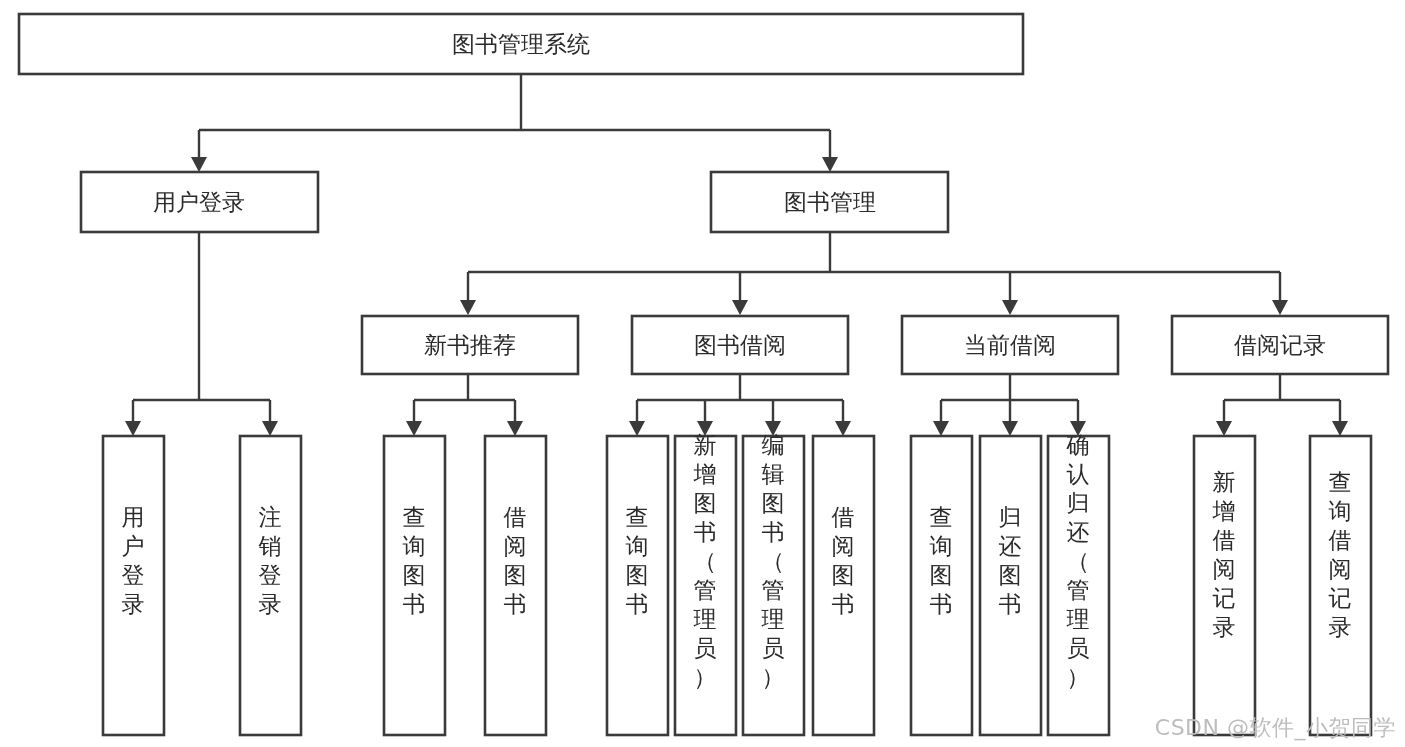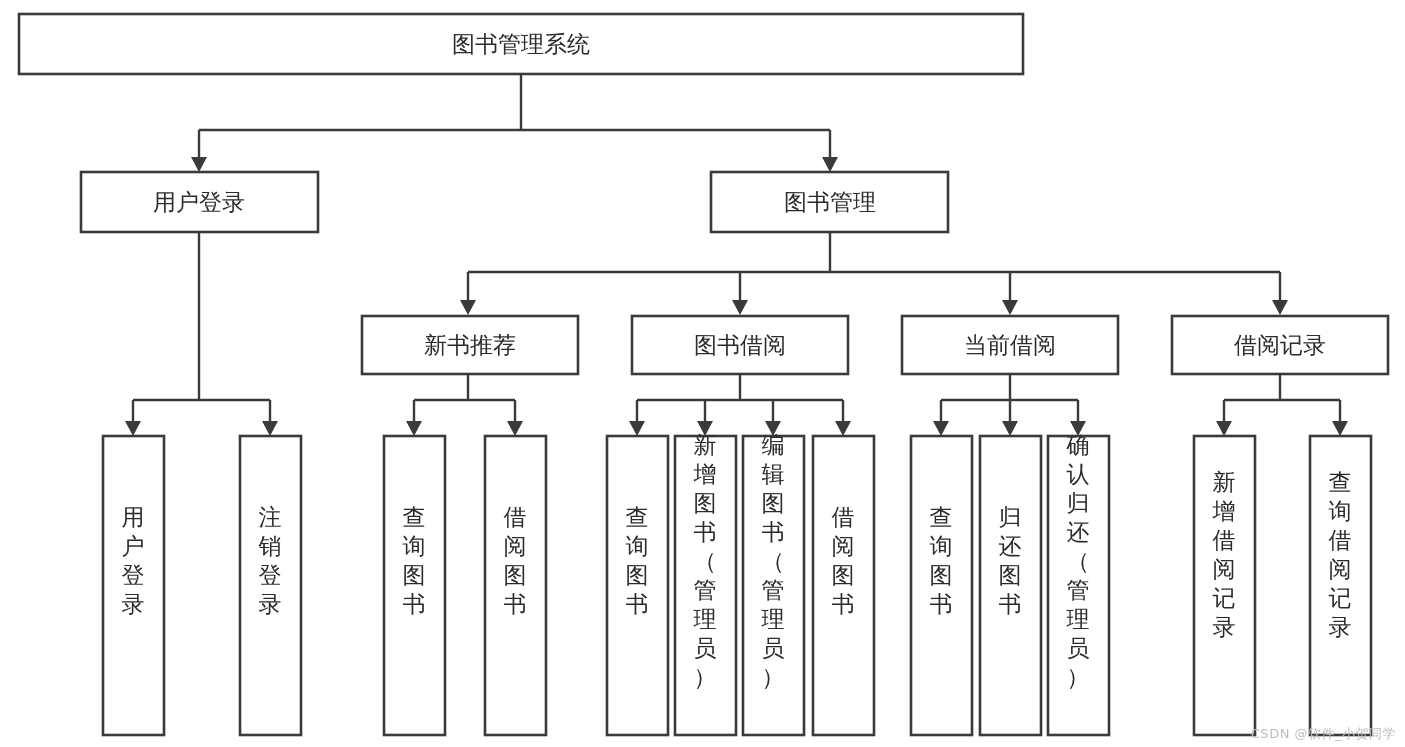--- a/index.html
+++ b/index.html
@@ -53,21 +53,21 @@
   }
   .arrow-head {
     fill: #3a3a3a;
     stroke: none;
   }
   .watermark-text {
     position: absolute;
     right: 8px;
     bottom: 4px;
     color: #bdbdbd;
-    font-size: 13px;
+    font-size: 22px;
     font-family: "DejaVu Sans", "Liberation Sans", sans-serif;
     white-space: nowrap;
     letter-spacing: 0.5px;
   }
 </style>
 </head>
 <body>
 
 <div id="diagram-root">
 

